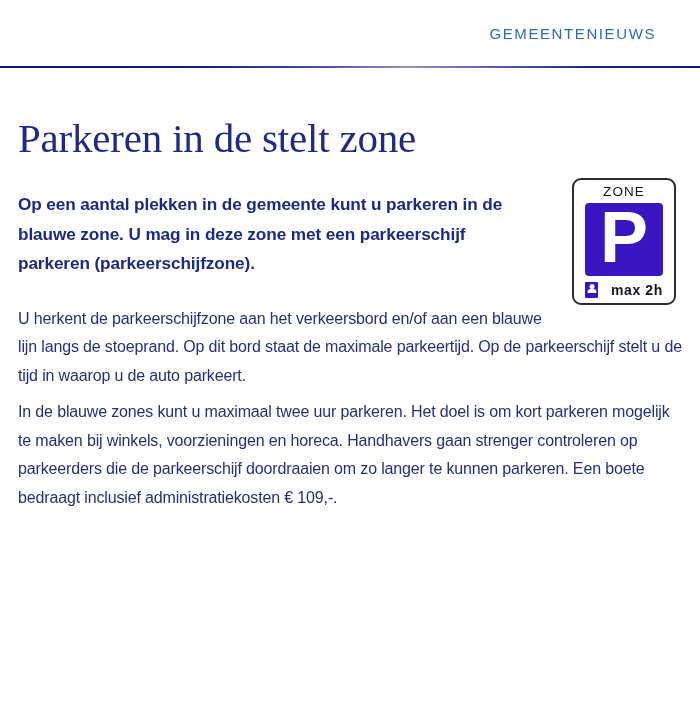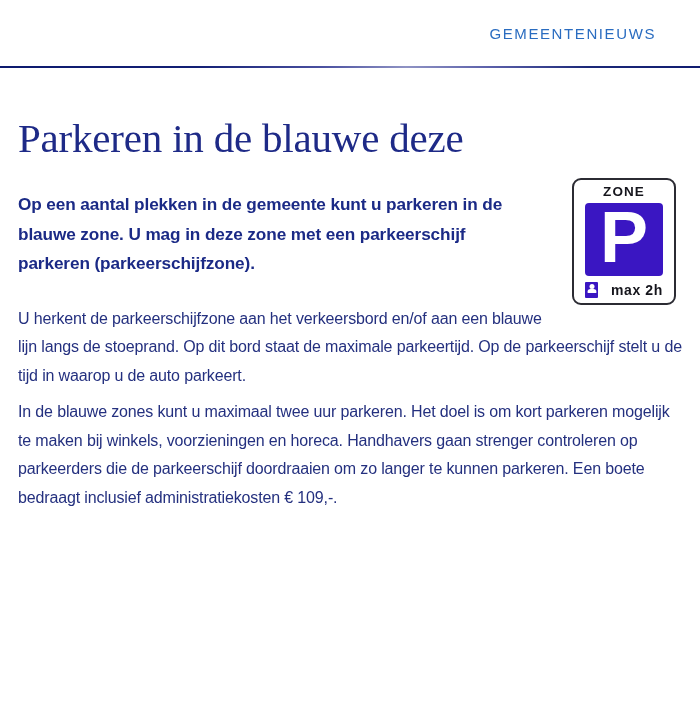--- a/index.html
+++ b/index.html
@@ -128,21 +128,21 @@
     border-radius: 9px;
     box-sizing: border-box;
     display: flex;
     flex-direction: column;
     align-items: center;
     padding-top: 5px;
   }
   .sign-zone {
     font-family: "Liberation Sans", sans-serif;
     font-size: 13.5px;
-    font-weight: 700;
+    font-weight: 400;
     letter-spacing: 1.1px;
     color: #15151c;
     line-height: 1;
     margin-bottom: 4px;
   }
   .sign-p-box {
     width: 78px;
     height: 73px;
     background: #3a16c2;
     border-radius: 4px;
@@ -211,21 +211,21 @@
 
 <div class="page">
 
   <div class="masthead">
     <div class="masthead-title">GEMEENTENIEUWS</div>
   </div>
   <div class="header-rule"></div>
 
   <div class="content clearfix">
 
-    <h1 class="article-title">Parkeren in de blauwe deze</h1>
+    <h1 class="article-title">Parkeren in de stelt zone</h1>
 
     <div class="sign-wrap">
       <div class="sign">
         <div class="sign-zone">ZONE</div>
         <div class="sign-p-box">
           <span class="sign-p-glyph">P</span>
         </div>
         <div class="sign-bottom">
           <span class="disc-icon"></span>
           <span class="sign-max">max 2h</span>

